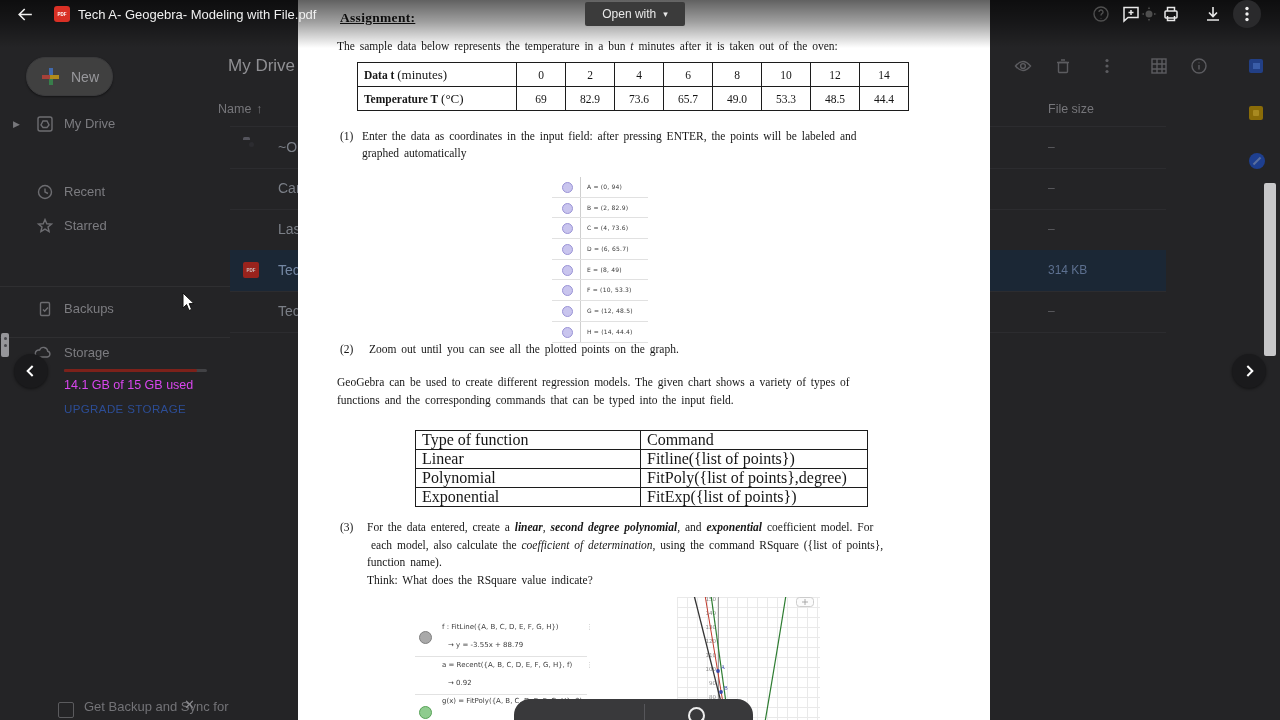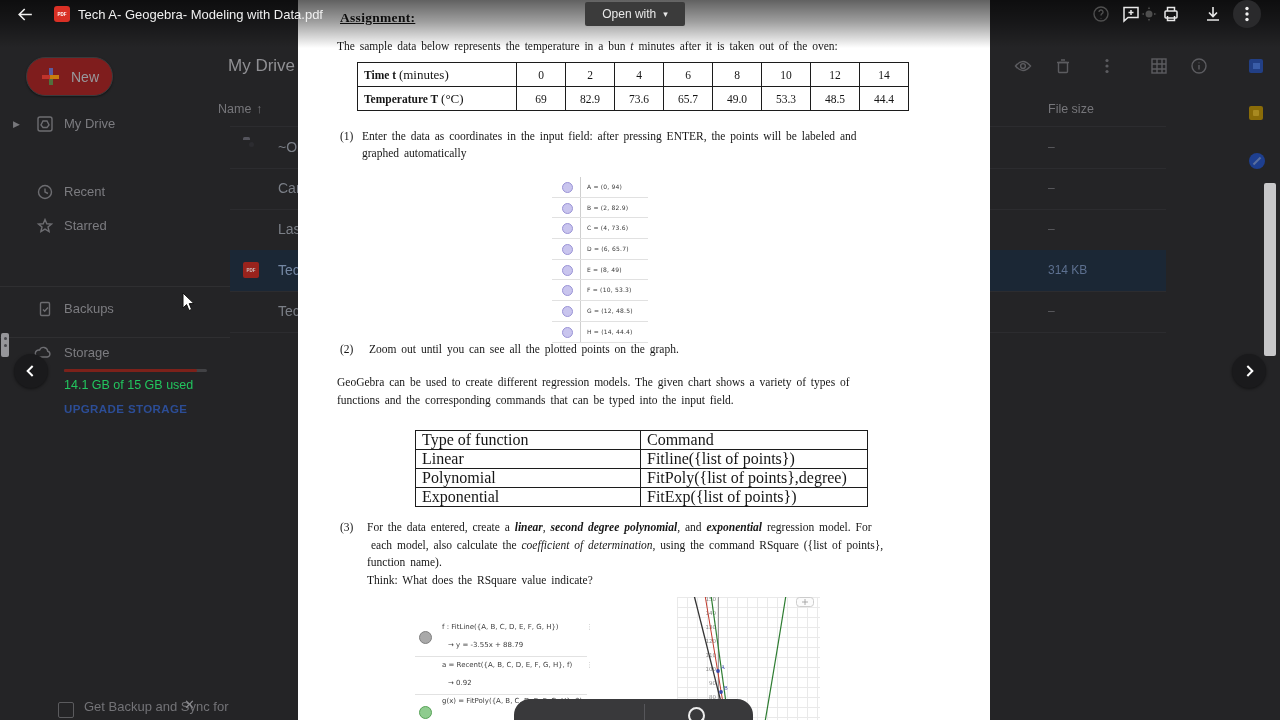--- a/index.html
+++ b/index.html
@@ -3,21 +3,21 @@
 <meta charset="utf-8">
 <style>
   html,body{margin:0;padding:0}
   body{width:1280px;height:720px;overflow:hidden;background:#232325;font-family:"Liberation Sans",sans-serif;position:relative}
   
   #drive{position:absolute;inset:0;background:#242426}
   .sb-item{position:absolute;left:0;width:230px;height:33px;display:flex;align-items:center;color:#7c7c80;font-size:13px;cursor:default}
   .sb-item .ic{position:absolute;left:36px;width:18px;height:18px}
   .sb-item .lbl{position:absolute;left:64px;white-space:nowrap}
   .sb-div{position:absolute;left:0;width:230px;height:1px;background:#2f2f31}
-  .new-btn{position:absolute;left:26px;top:57px;width:85px;height:37px;border-radius:19px;background:#7f1d1d;border:1px solid #3a3a3c;display:flex;align-items:center;box-shadow:0 1px 2px rgba(0,0,0,.45)}
+  .new-btn{position:absolute;left:26px;top:57px;width:85px;height:37px;border-radius:19px;background:#404040;border:1px solid #3a3a3c;display:flex;align-items:center;box-shadow:0 1px 2px rgba(0,0,0,.45)}
   .plus{width:17px;height:17px;position:relative;margin-left:15px;opacity:.6}
   .plus .v{position:absolute;left:6.5px;top:0;width:4px;height:17px;background:linear-gradient(#4285f4 0 50%,#34a853 50% 100%)}
   .plus .h{position:absolute;top:6.5px;left:0;height:4px;width:17px;background:linear-gradient(90deg,#ea4335 0 50%,#fbbc04 50% 100%)}
   .new-lbl{margin-left:12px;color:#98989c;font-size:14px}
   .fl-row{position:absolute;left:230px;width:936px;height:41px;border-bottom:1px solid #2c2c2f}
   .fl-row .fic{position:absolute;left:13px;top:12px;width:17px;height:17px}
   .fl-row .fname{position:absolute;left:48px;top:12px;font-size:14px;color:#7b7f87;white-space:nowrap}
   .fl-row .fsize{position:absolute;left:818px;top:13px;font-size:12px;color:#5e5e62}
   .fl-row.sel{background:#1b2735}
   .fl-row.sel .fname{color:#7487a3}
@@ -27,22 +27,22 @@
   .pdfic{width:16px;height:16px;border-radius:2px;background:#99231d;color:#cfc2c0;font-size:4.5px;font-weight:bold;display:flex;align-items:center;justify-content:center}
   .folderic{width:18px;height:13px;margin-top:3px;background:#54545c;border-radius:1.5px;position:relative}
   .folderic:before{content:"";position:absolute;top:-2.5px;left:0;width:7px;height:3px;background:#54545c;border-radius:1.5px 1.5px 0 0}
   .folderic .person{position:absolute;left:6px;top:3px;width:5px;height:5px;border-radius:50%;background:#2c2c30}
   .tb-ic{position:absolute;top:57px;width:18px;height:18px;color:#5c5c60}
   .rail-ic{position:absolute;left:1249px;width:14px;height:14px}
   
   .stor-lbl{position:absolute;left:64px;top:345px;font-size:13px;color:#7c7c80}
   .stor-bar{position:absolute;left:64px;top:369px;width:143px;height:3px;background:#424245;border-radius:2px}
   .stor-fill{height:3px;width:93%;background:#7d211a;border-radius:2px}
-  .stor-used{position:absolute;left:64px;top:378px;font-size:12.5px;color:#22c55e}
-  .stor-upg{position:absolute;left:64px;top:403px;font-size:11.5px;font-weight:bold;letter-spacing:.4px;color:#2c4d96;cursor:pointer}
+  .stor-used{position:absolute;left:64px;top:378px;font-size:12.5px;color:#d946ef}
+  .stor-upg{position:absolute;left:64px;top:403px;font-size:11.5px;font-weight:normal;letter-spacing:.4px;color:#2c4d96;cursor:pointer}
   .banner-txt{position:absolute;left:84px;top:699px;font-size:13px;color:#737377;white-space:nowrap}
   .banner-ic{position:absolute;left:58px;top:702px;width:14px;height:14px;border:1.5px solid #5b5b5e;border-radius:2px}
   .banner-x{position:absolute;left:184px;top:697px;font-size:13px;color:#8c8c90;cursor:pointer}
   .edge-handle{position:absolute;left:1px;top:333px;width:8px;height:24px;background:#96969a;border-radius:2px}
   .edge-handle i{display:block;width:3px;height:3px;border-radius:50%;background:#47474b;margin:4px auto 0}
   
   #page{position:absolute;left:298px;top:0;width:692px;height:720px;background:#ffffff;z-index:10;font-family:"Liberation Serif",serif;color:#161616}
   #page .line{position:absolute;white-space:nowrap;font-size:11.5px;word-spacing:2px}
   .assign{position:absolute;left:42px;top:10px;font-size:13.5px;font-weight:bold;text-decoration:underline;letter-spacing:.3px}
   table.dt{position:absolute;left:59px;top:62px;border-collapse:collapse;font-size:11.5px}
@@ -221,21 +221,21 @@
 </div>
 
 <div id="page">
   <div class="assign">Assignment:</div>
 
   <div class="line" style="left:39px;top:40px"><span>The sample data below represents the temperature in a bun </span><span class="it">t</span><span> minutes after it is taken out of the oven:</span></div>
 
   <table class="dt">
     <tbody>
         <tr>
-      <td class="lab"><b>Time t</b> <span class="small-unit">(minutes)</span></td>
+      <td class="lab"><b>Data t</b> <span class="small-unit">(minutes)</span></td>
       <td class="v">0</td>
           <td class="v">2</td>
           <td class="v">4</td>
           <td class="v">6</td>
           <td class="v">8</td>
           <td class="v">10</td>
           <td class="v">12</td>
           <td class="v">14</td>
     </tr>
     <tr>
@@ -313,21 +313,21 @@
           <td class="c2">FitPoly({list of points},degree)</td>
         </tr>
     <tr>
           <td class="c1">Exponential</td>
           <td class="c2">FitExp({list of points})</td>
         </tr>
   </tbody>
     </table>
 
   <div class="line" style="left:42px;top:521px">(3)</div>
-  <div class="line" style="left:69px;top:521px"><span>For the data entered, create a </span><span class="bi">linear</span><span>, </span><span class="bi">second degree polynomial</span><span>, and </span><span class="bi">exponential</span><span> regression model.  For</span></div>
+  <div class="line" style="left:69px;top:521px"><span>For the data entered, create a </span><span class="bi">linear</span><span>, </span><span class="bi">second degree polynomial</span><span>, and </span><span class="bi">exponential</span><span> coefficient model.  For</span></div>
   <div class="line" style="left:73px;top:539px"><span>each model, also calculate the </span><span class="it">coefficient of determination</span><span>, using the command RSquare ({list of points},</span></div>
   <div class="line" style="left:69px;top:556px">function name).</div>
   <div class="line" style="left:69px;top:574px">Think:  What does the RSquare value indicate?</div>
 
   <span class="gg-circle" style="left:121px;top:631px;background:#a9a9a9;border:1.5px solid #7f7f7f"></span>
   <div class="gg-txt" style="left:144px;top:623px">f : FitLine({A, B, C, D, E, F, G, H})</div>
   <div class="gg-txt" style="left:150px;top:641px">→  y = -3.55x + 88.79</div>
   <div class="gg-div" style="top:656px"></div>
   <div class="gg-txt" style="left:144px;top:661px">a = Recent({A, B, C, D, E, F, G, H}, f)</div>
   <div class="gg-txt" style="left:150px;top:679px">→  0.92</div>
@@ -367,21 +367,21 @@
   </div>
 </div>
 
 <div id="scrim"></div>
 
 <div id="hdr">
   <svg style="position:absolute;left:16px;top:5px;width:19px;height:19px" viewBox="0 0 24 24" fill="none" stroke="#f0f0f0" stroke-width="2">
       <path d="M20 12 L4 12 M11 5 L4 12 L11 19"></path>
     </svg>
   <span class="pdf-badge">PDF</span>
-  <span class="hdr-title">Tech A- Geogebra- Modeling with Data.pdf</span>
+  <span class="hdr-title">Tech A- Geogebra- Modeling with File.pdf</span>
 
   <div class="openwith">
     <span>Open with</span>
     <span style="font-size:9px">▾</span>
   </div>
 
   <svg class="hic dim" style="left:1092px" viewBox="0 0 18 18" fill="none" stroke="currentColor" stroke-width="1.4">
       <circle cx="9" cy="9" r="7"></circle>
       <path d="M7 7 a2 2 0 1 1 3 1.7 q-1 .6-1 1.8 M9 13 L9 13.6"></path>
     </svg>

